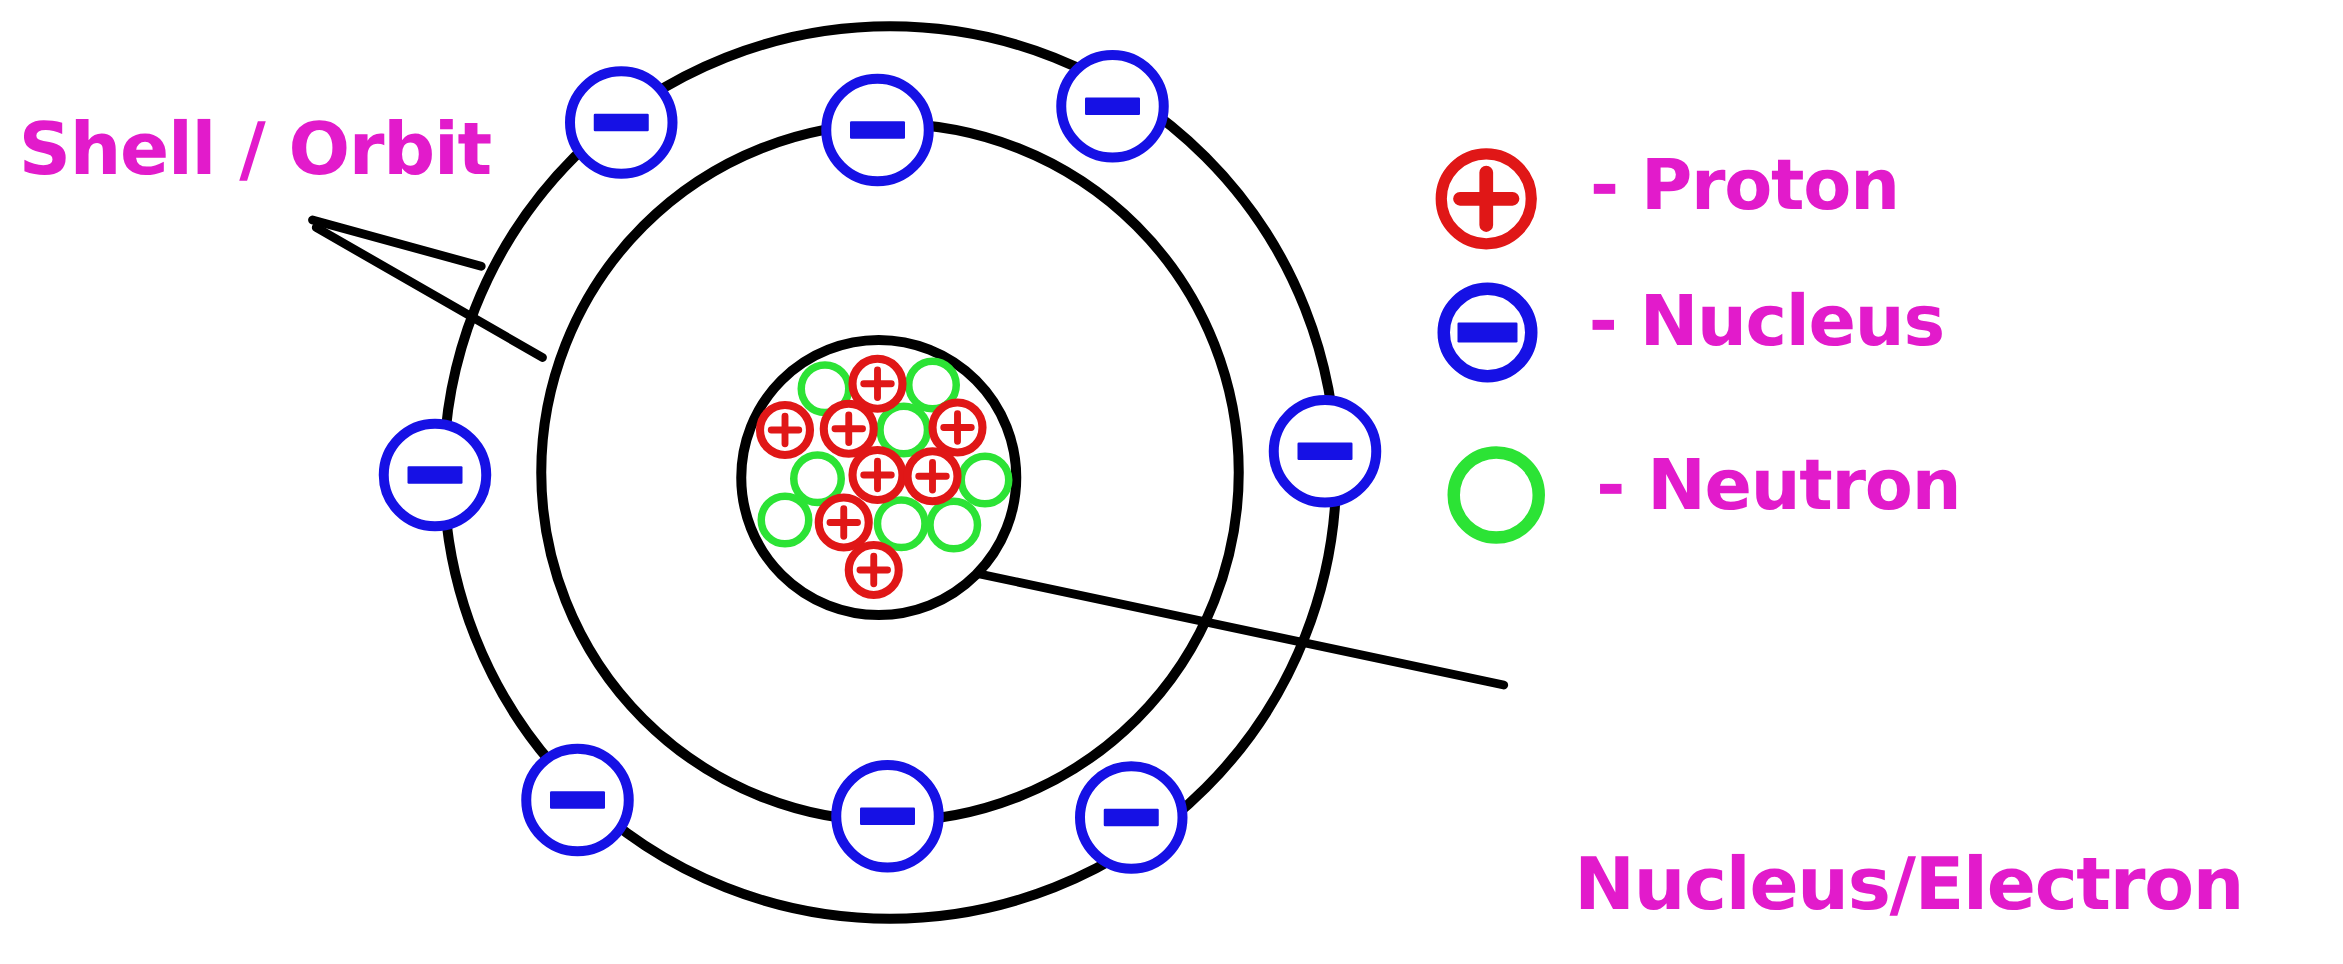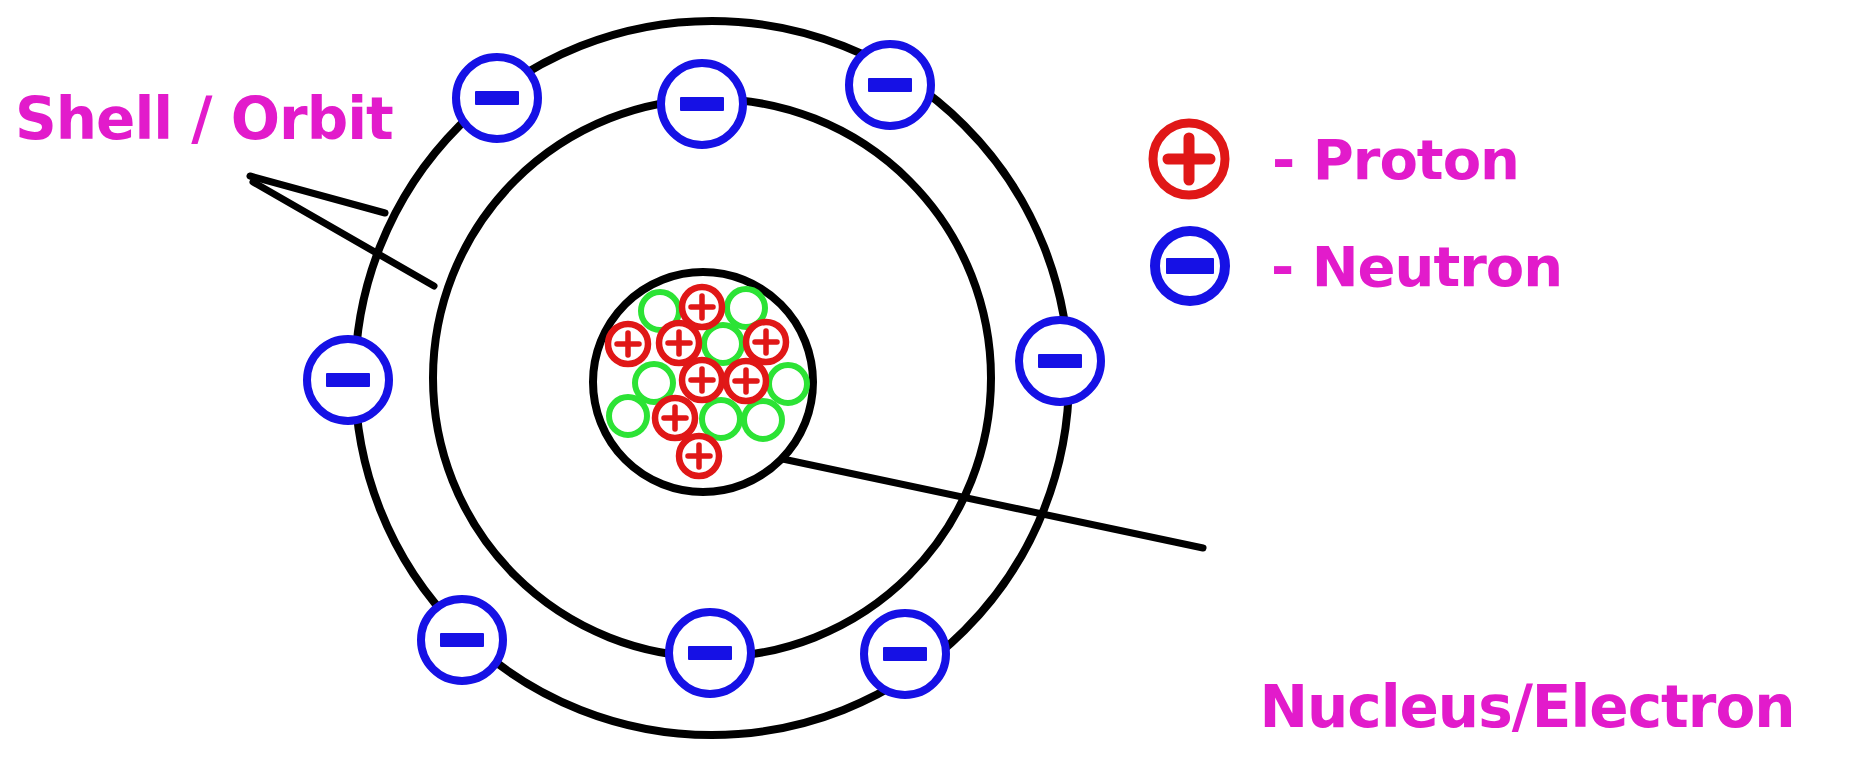--- a/index.html
+++ b/index.html
@@ -31,21 +31,20 @@
     white-space:pre;
   }
   #shell-label{
     left:15px;top:88px;
     font-size:58px;
     line-height:62px;
   }
   .legend-row{
     position:absolute;
     display:flex;
-    align-items:center;
   }
   #legend-row-proton{left:1146px;top:116px;}
   #legend-row-electron{left:1149px;top:225px;}
   #legend-row-neutron{left:1157px;top:356px;}
   .legend-label{
     color:var(--magenta);
     font-weight:bold;
     font-size:56px;
     letter-spacing:-1px;
     margin-left:40px;
@@ -159,22 +158,28 @@
       <path d="M22 43 H64 M43 22 V64" class="glyph-red" stroke-width="11"></path>
     </svg>
     <span class="legend-label">- Proton</span>
   </div>
 
   <div class="legend-row" id="legend-row-electron">
     <svg class="legend-symbol" width="82" height="82" viewBox="0 0 82 82">
       <circle cx="41" cy="41" r="35" class="ring-blue" stroke-width="10"></circle>
       <rect x="17" y="33" width="48" height="16" rx="1" class="fill-blue"></rect>
     </svg>
+    <span class="legend-label">- Nucleus</span>
+  </div>
+
+  <div class="legend-row" id="legend-row-neutron">
+    <svg class="legend-symbol" width="80" height="80" viewBox="0 0 80 80">
+      <circle cx="40" cy="40" r="34" class="ring-green" stroke-width="10"></circle>
+    </svg>
     <span class="legend-label">- Neutron</span>
   </div>
-
 
   <div id="nucleus-label" class="label-text">
     <div>Nucleus/Electron</div>
     
   </div>
 
 </div>
 
 </body></html>

